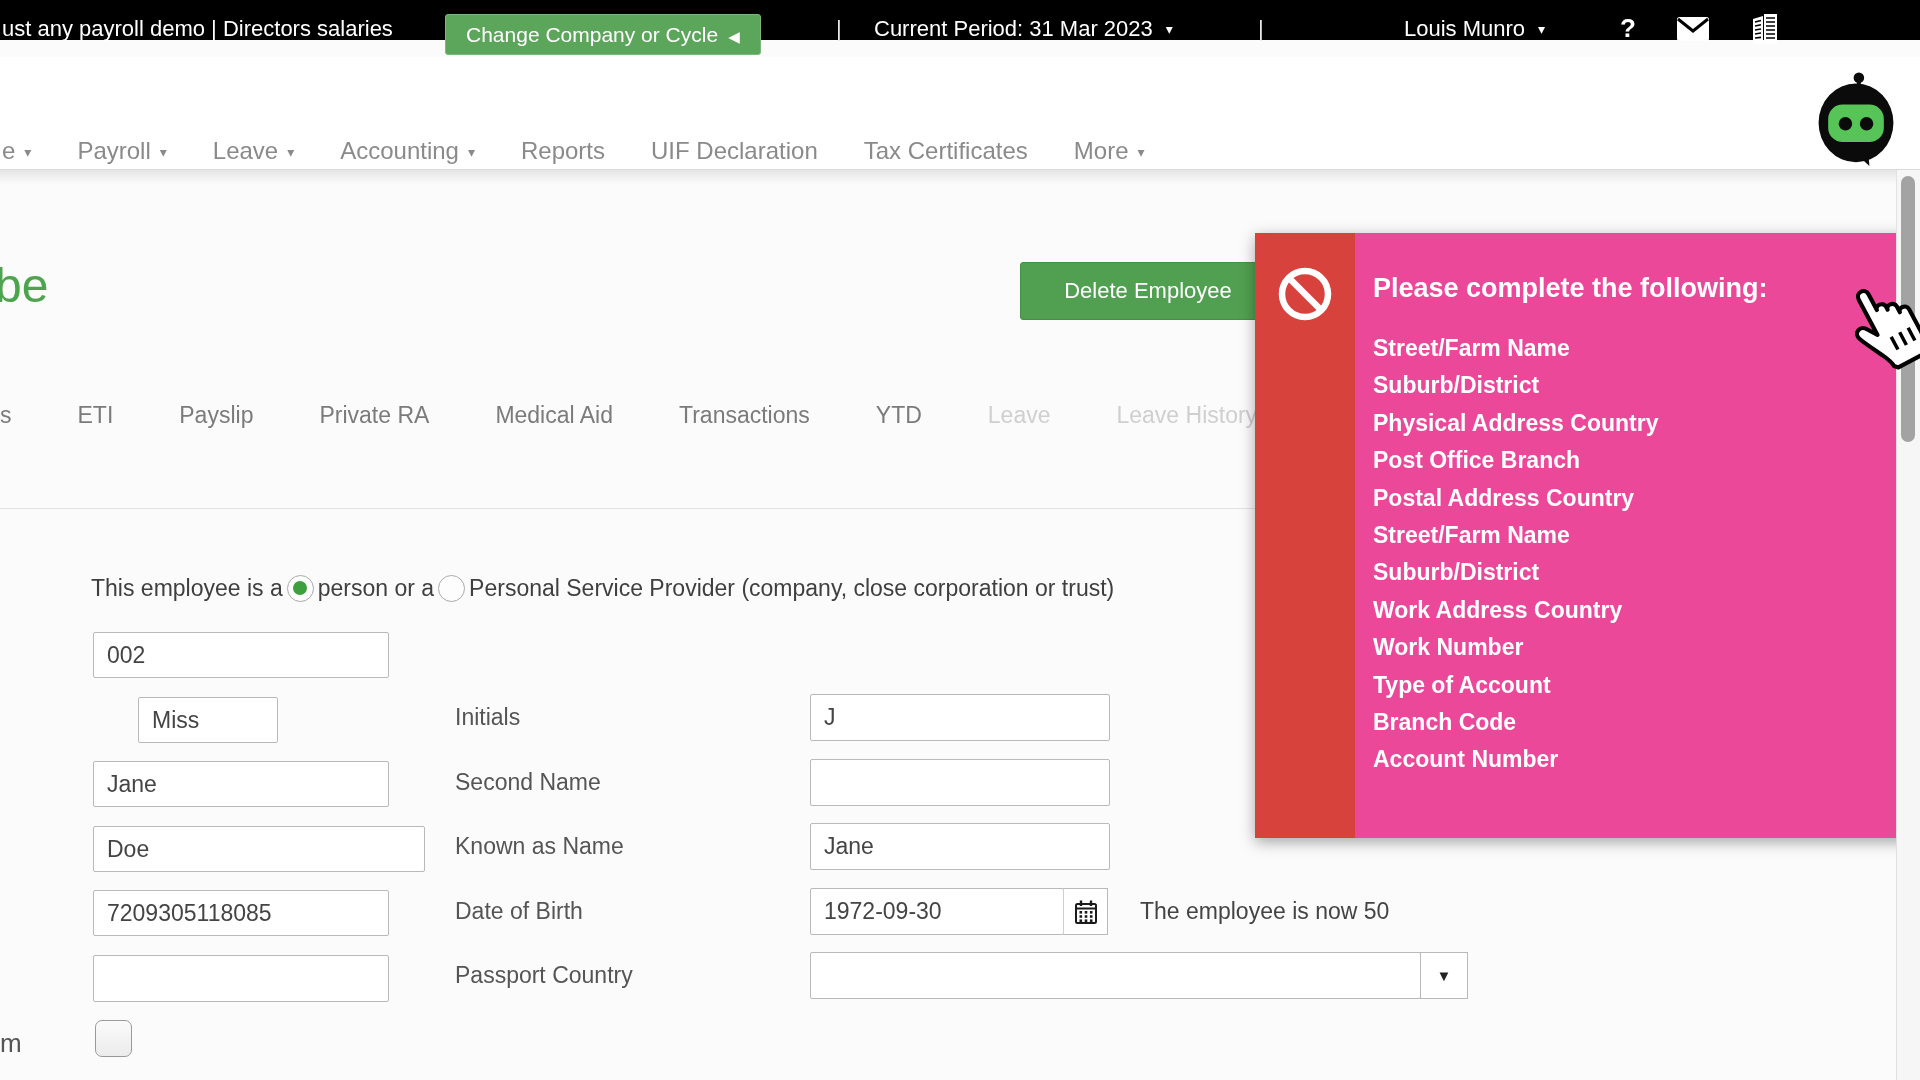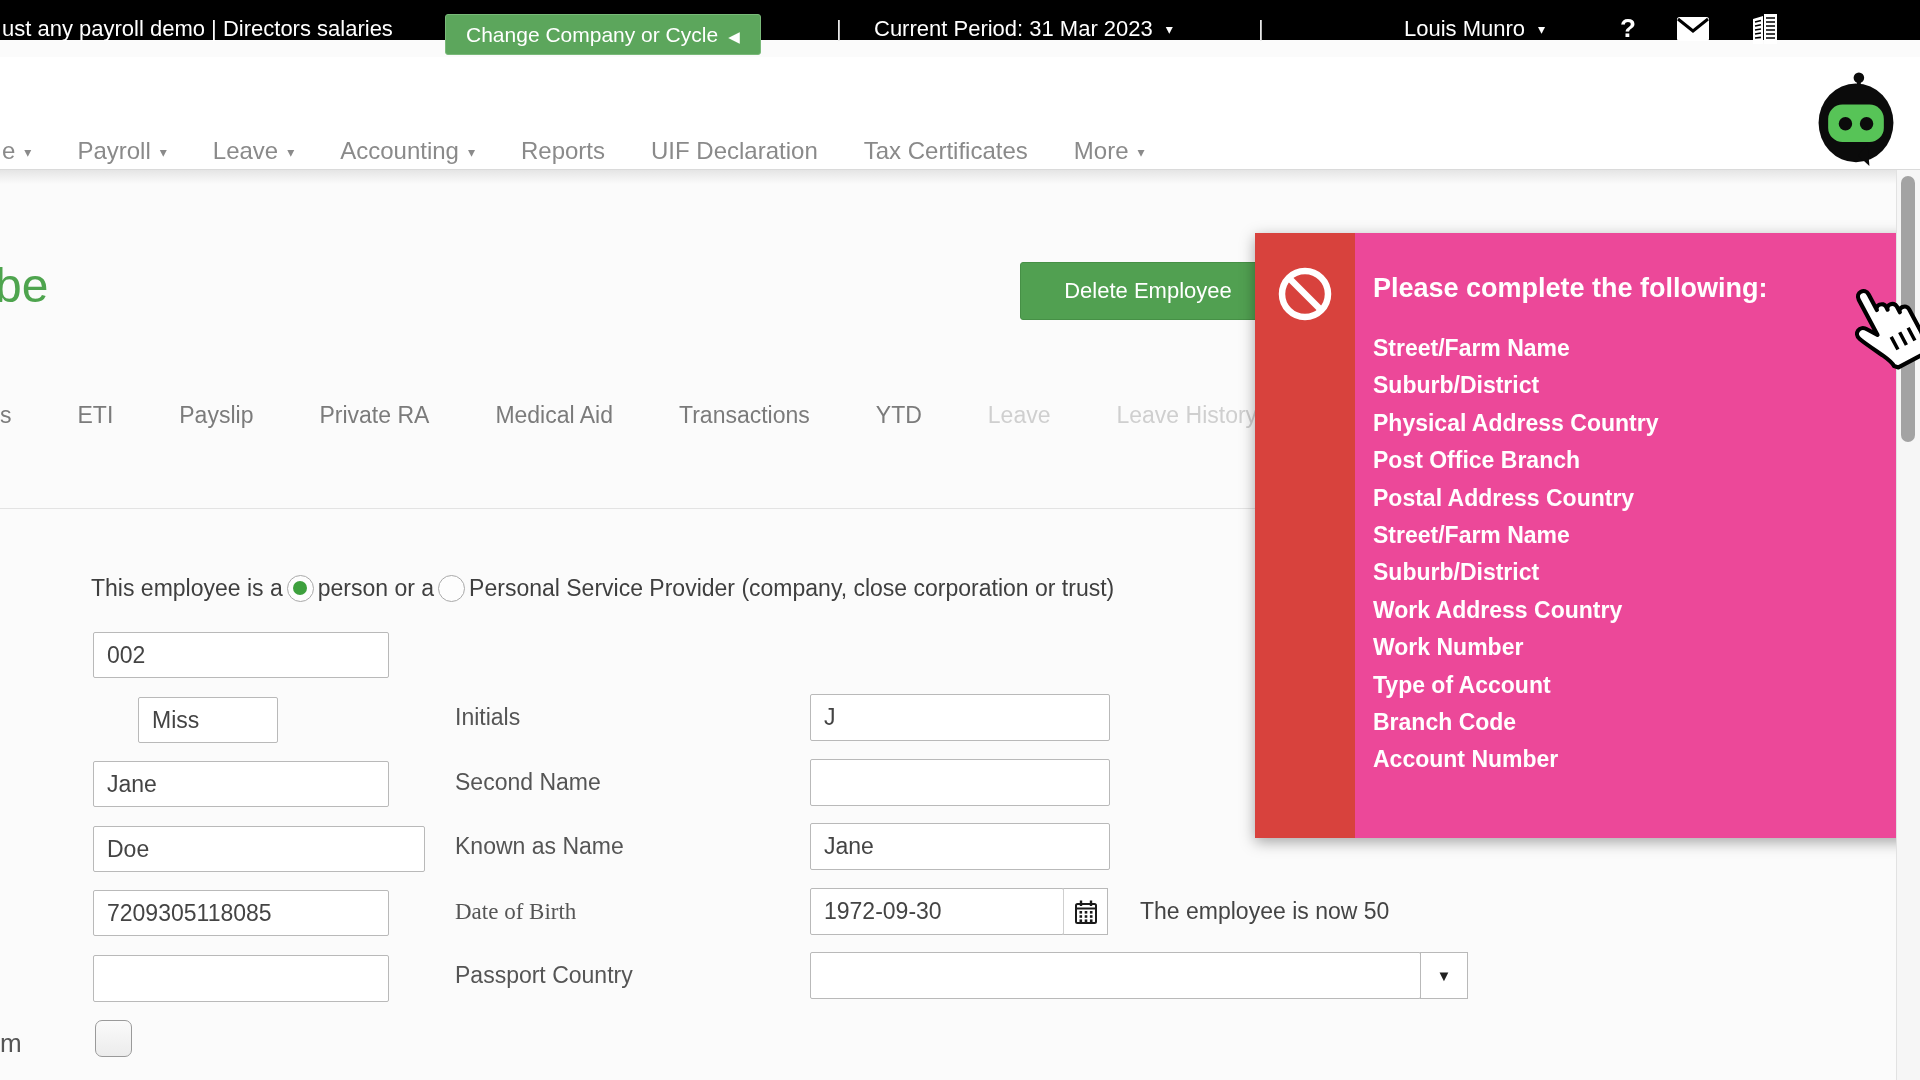--- a/index.html
+++ b/index.html
@@ -62,21 +62,21 @@
   #fld-empnum { left:93px; top:462px; width:296px; }
   #fld-title  { left:93px; top:527px; width:140px;margin-left:45px; }
   #fld-first  { left:93px; top:591px; width:296px; }
   #fld-last   { left:93px; top:656px; width:332px; }
   #fld-id     { left:93px; top:720px; width:296px; }
   #fld-extra  { left:93px; top:785px; width:296px; height:47px; }
 
   #lb-initials { left:455px; top:524px; }
   #lb-second   { left:455px; top:589px; }
   #lb-known    { left:455px; top:653px; }
-  #lb-dob      { left:455px; top:718px;font-family:Liberation Serif, serif; }
+  #lb-dob      { left:455px; top:718px; }
   #lb-passport { left:455px; top:782px; }
 
   #fld-initials { left:810px; top:524px; width:300px; height:47px; }
   #fld-second   { left:810px; top:589px; width:300px; height:47px; }
   #fld-known    { left:810px; top:653px; width:300px; height:47px; }
   #fld-dob      { left:810px; top:718px; width:254px; height:47px; }
   #btn-cal      { position:absolute; left:1063px; top:718px; width:45px; height:47px;
                   background:#fff; border:1px solid #b9b9b9; border-left:1px solid #cfcfcf;
                   display:flex; align-items:center; justify-content:center; cursor:pointer; }
   #age-note     { position:absolute; left:1140px; top:718px; line-height:47px; font-size:23px; color:#444; }

